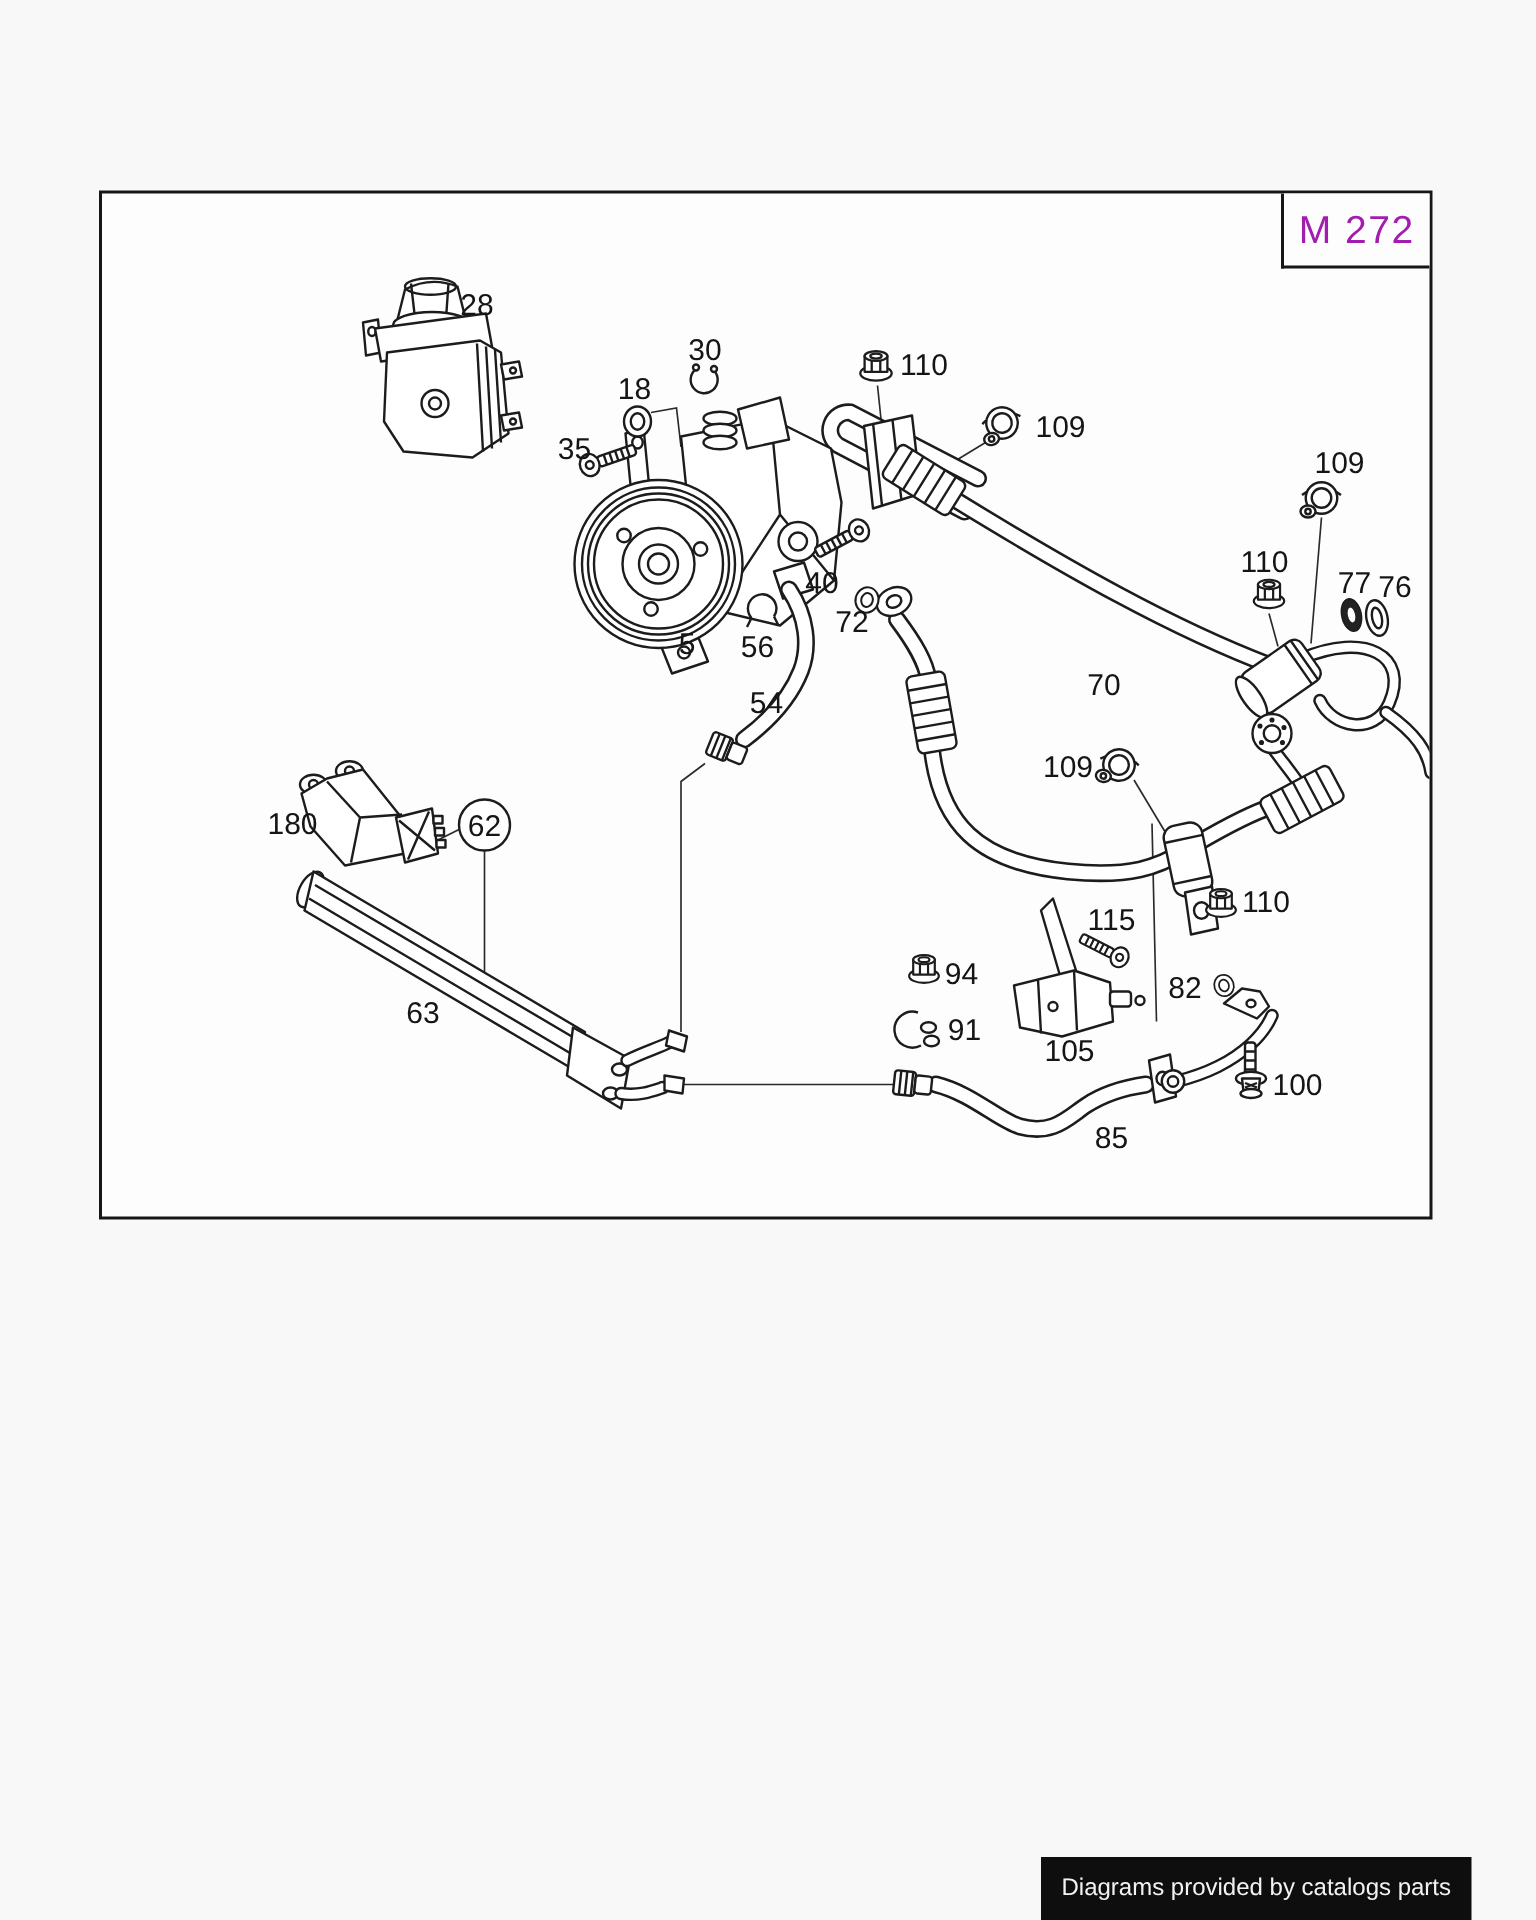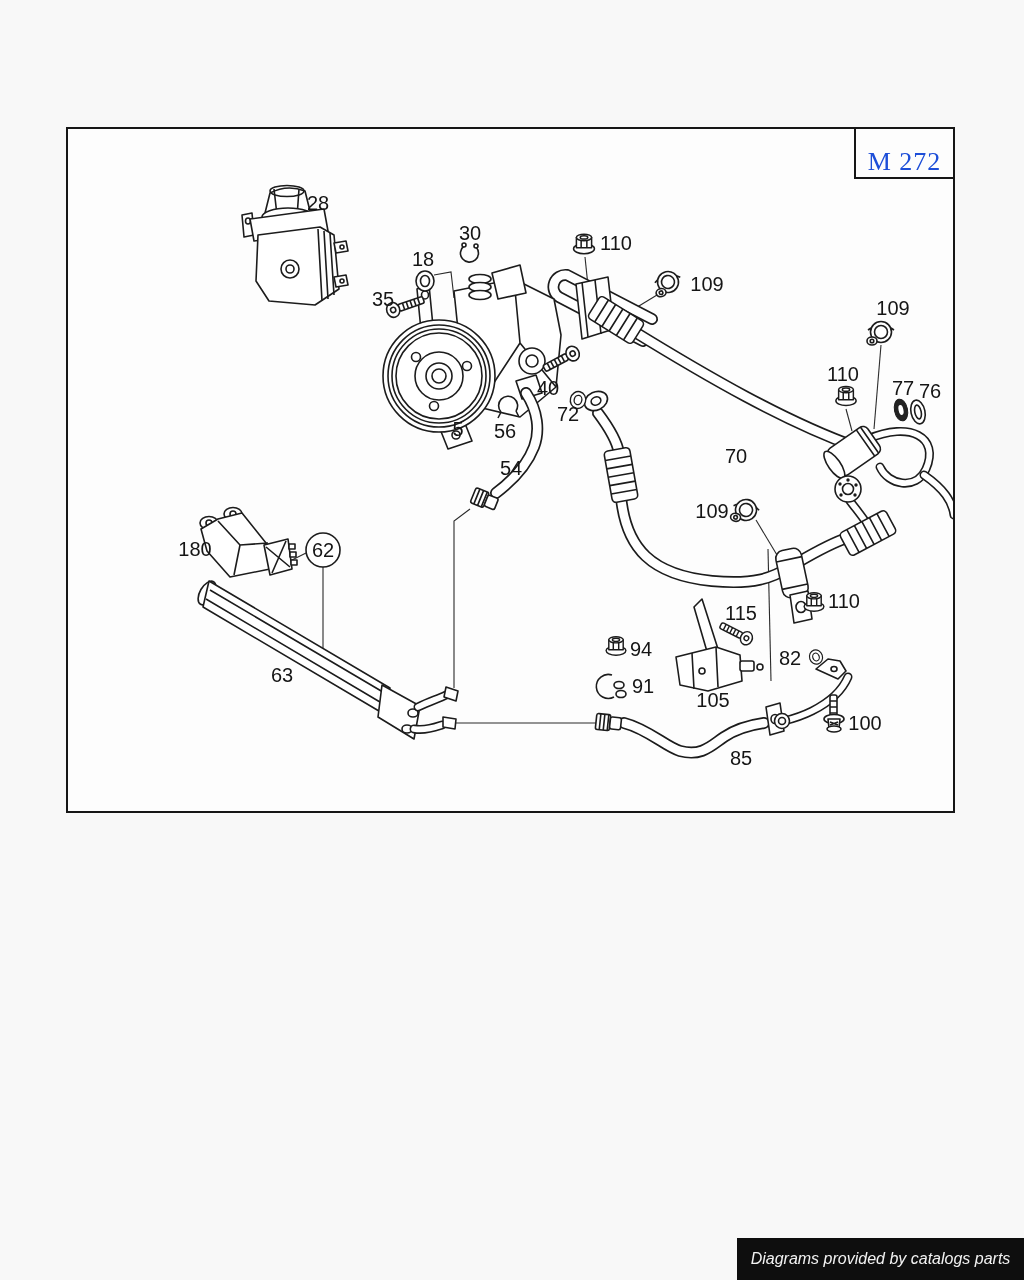--- a/index.html
+++ b/index.html
@@ -7,27 +7,27 @@
     width:1024px;height:1280px;position:relative;background:#f8f8f8;
     font-family:"Liberation Sans", sans-serif;overflow:hidden;
   }
   .frame{
     position:absolute;left:66px;top:127px;width:889px;height:686px;
     border:2px solid #161616;background:#fdfdfd;box-sizing:border-box;
   }
   .module-box{
     position:absolute;top:0;right:0;width:97px;height:48px;
     border-left:2px solid #161616;border-bottom:2px solid #161616;
-    display:flex;align-items:flex-end;justify-content:center;
-    font-size:26px;color:#1d4ed8;letter-spacing:1px;background:#fdfdfd;font-family:Liberation Serif, serif;
+    display:flex;align-items:center;justify-content:center;
+    font-size:26px;color:#a21caf;letter-spacing:1px;background:#fdfdfd;
   }
   .credit-banner{
-    position:absolute;left:737px;top:1238px;width:287px;height:42px;
+    position:absolute;left:694px;top:1238px;width:287px;height:42px;
     background:#0e0e0e;color:#f2f2f2;display:flex;align-items:center;
-    justify-content:center;font-size:16px;font-style:italic;
+    justify-content:center;font-size:16px;
   }
   svg{position:absolute;left:0;top:0;}
   .ln{fill:none;stroke:#1c1c1c;stroke-width:1.6;stroke-linejoin:round;}
   .fw{fill:#ffffff;stroke:#1c1c1c;stroke-width:1.6;stroke-linejoin:round;}
   .thin{fill:none;stroke:#2a2a2a;stroke-width:1.1;}
   .tube-o{fill:none;stroke:#1c1c1c;stroke-width:12;stroke-linecap:round;}
   .tube-i{fill:none;stroke:#ffffff;stroke-width:8.6;stroke-linecap:round;}
   .pipe-o{fill:none;stroke:#1c1c1c;stroke-width:9;stroke-linecap:round;}
   .pipe-i{fill:none;stroke:#ffffff;stroke-width:5.8;stroke-linecap:round;}
   .lbl{font-family:"Liberation Sans", sans-serif;font-size:20px;fill:#151515;text-anchor:middle;}

